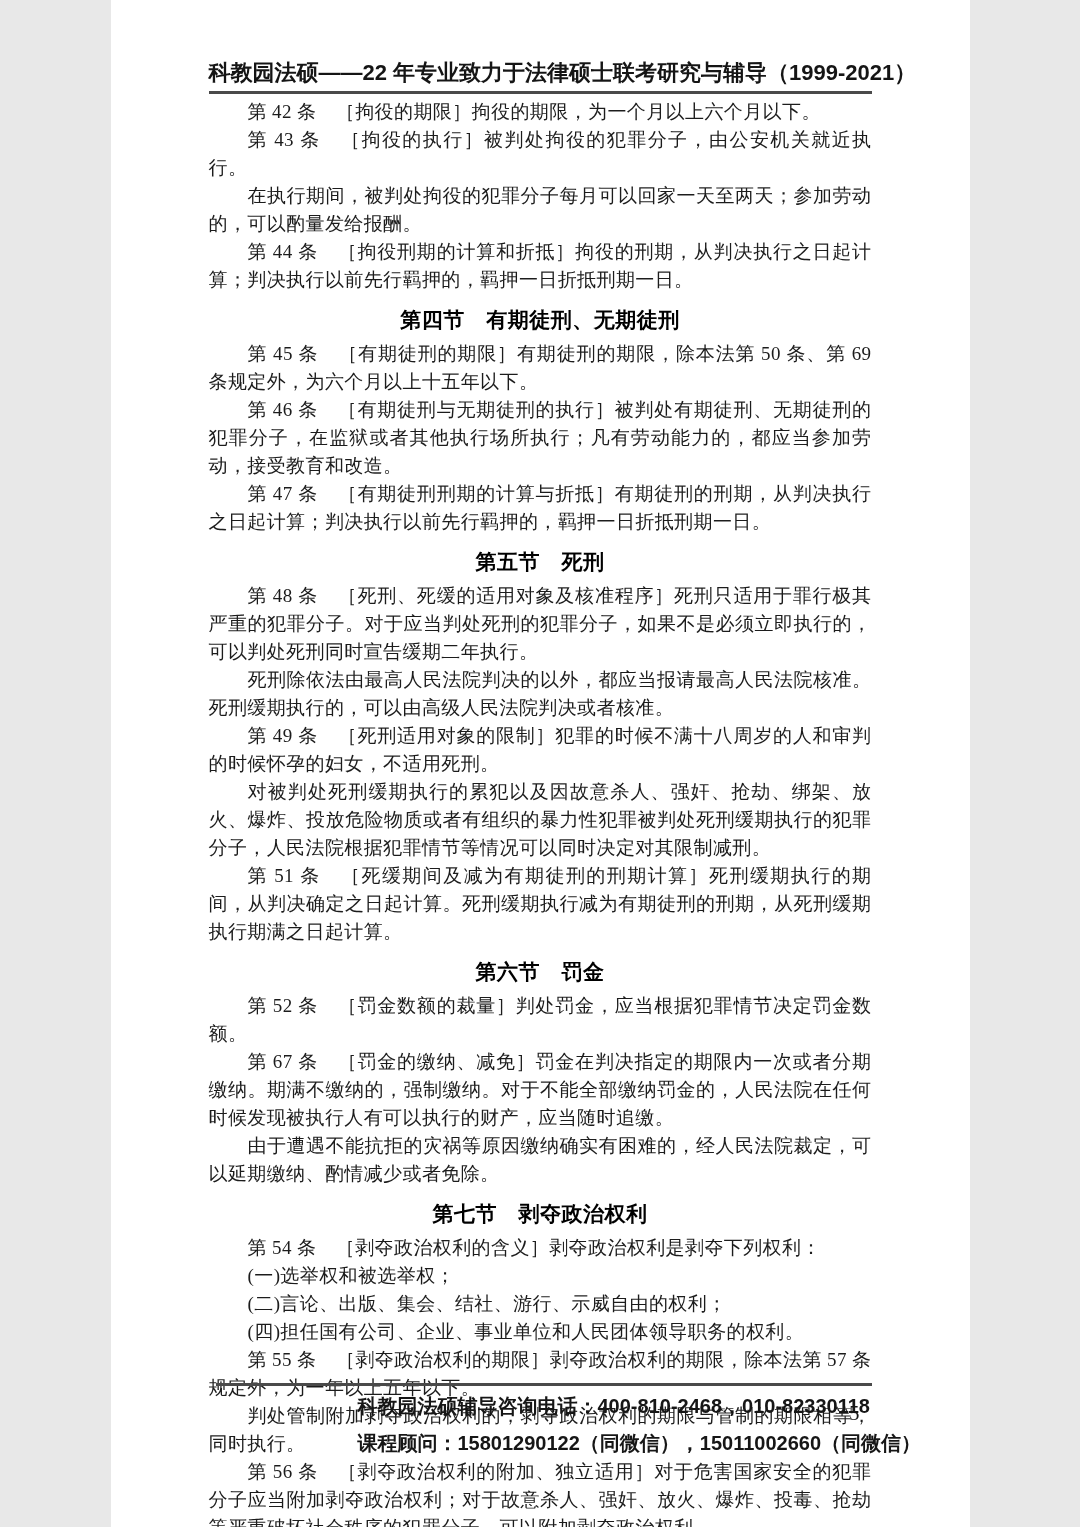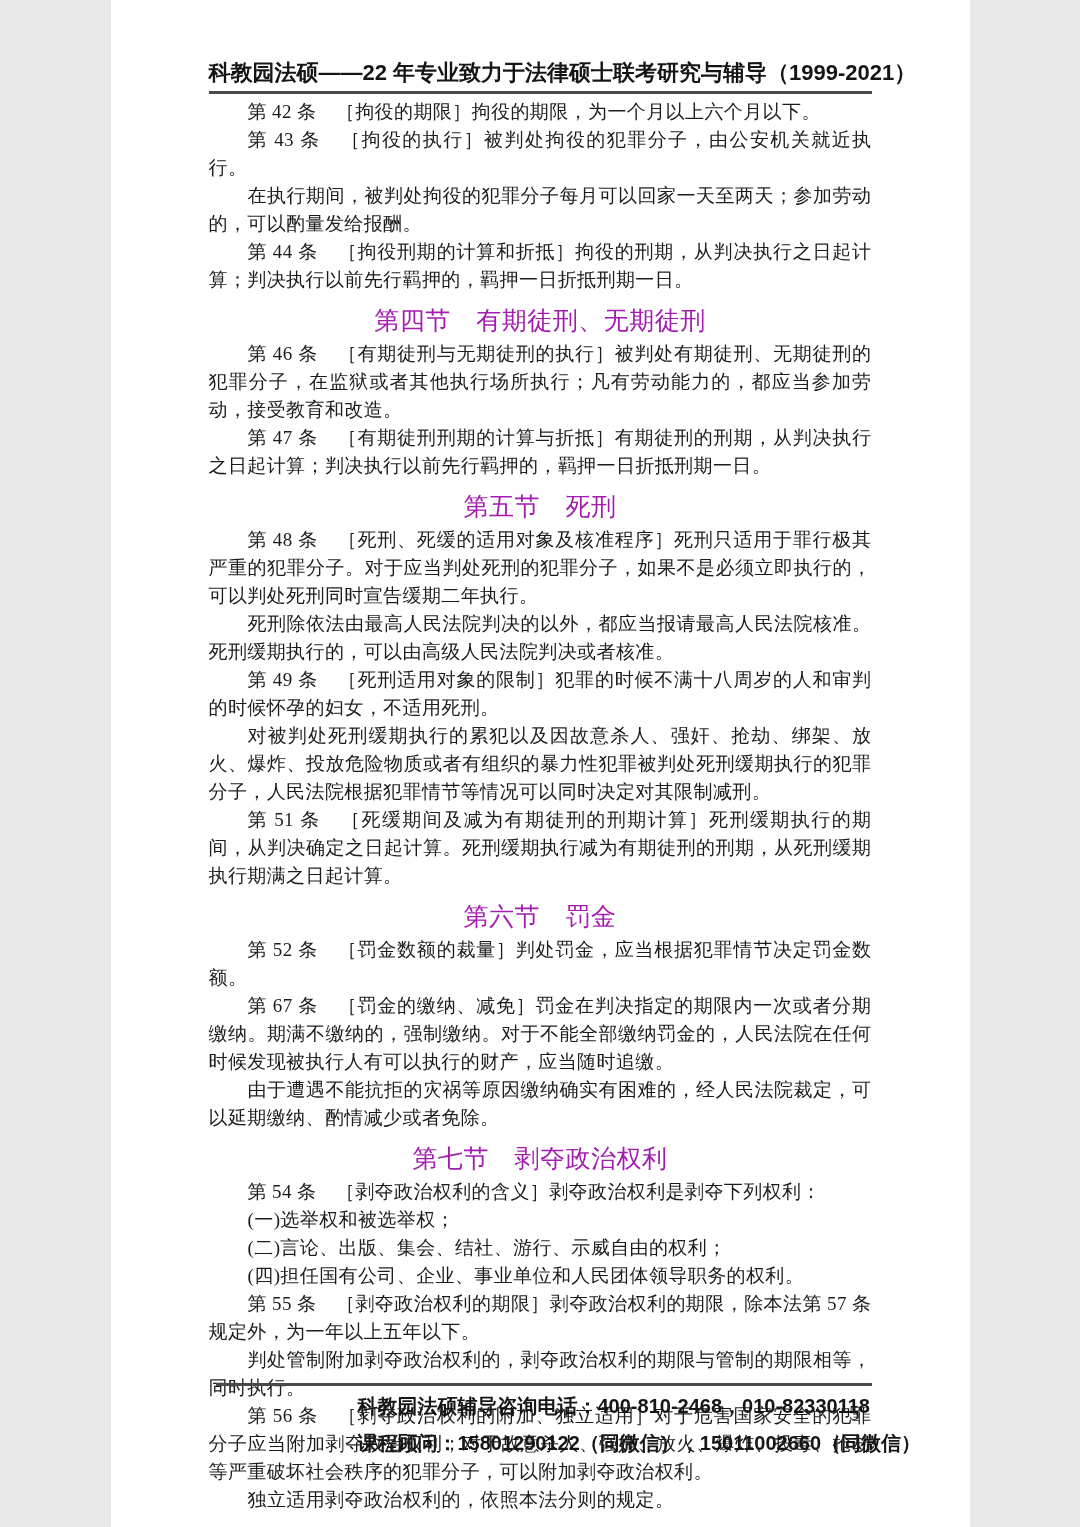--- a/index.html
+++ b/index.html
@@ -38,24 +38,24 @@
     letter-spacing:0.4px;
   }
   .doc-body p.para {
     margin:0;
     text-indent:39px;
   }
   .doc-body h2.section-heading {
     margin:12px 0 6px 0;
     text-align:center;
     font-family:"Liberation Sans","DejaVu Sans",sans-serif;
-    font-weight:normal;
-    font-size:25px;
+    font-weight:bold;
+    font-size:21px;
     line-height:28px;
-    color:#a21caf;
+    color:#000000;
     letter-spacing:0.5px;
   }
   
   .page-footer {
     position:absolute;
     left:105px; right:98px;
     top:1383px;
   }
   .footer-rule {
     height:3px;
@@ -90,20 +90,21 @@
     <div class="header-title">科教园法硕——22 年专业致力于法律硕士联考研究与辅导（1999-2021）</div>
     <div class="header-rule"></div>
   </header>
 
   <main class="doc-body" id="doc-body">
       <p class="para">第 42 条　［拘役的期限］拘役的期限，为一个月以上六个月以下。</p>
       <p class="para">第 43 条　［拘役的执行］被判处拘役的犯罪分子，由公安机关就近执行。</p>
       <p class="para">在执行期间，被判处拘役的犯罪分子每月可以回家一天至两天；参加劳动的，可以酌量发给报酬。</p>
       <p class="para">第 44 条　［拘役刑期的计算和折抵］拘役的刑期，从判决执行之日起计算；判决执行以前先行羁押的，羁押一日折抵刑期一日。</p>
       <h2 class="section-heading">第四节　有期徒刑、无期徒刑</h2>
+      <p class="para">第 45 条　［有期徒刑的期限］有期徒刑的期限，除本法第 50 条、第 69 条规定外，为六个月以上十五年以下。</p>
       <p class="para">第 46 条　［有期徒刑与无期徒刑的执行］被判处有期徒刑、无期徒刑的犯罪分子，在监狱或者其他执行场所执行；凡有劳动能力的，都应当参加劳动，接受教育和改造。</p>
       <p class="para">第 47 条　［有期徒刑刑期的计算与折抵］有期徒刑的刑期，从判决执行之日起计算；判决执行以前先行羁押的，羁押一日折抵刑期一日。</p>
       <h2 class="section-heading">第五节　死刑</h2>
       <p class="para">第 48 条　［死刑、死缓的适用对象及核准程序］死刑只适用于罪行极其严重的犯罪分子。对于应当判处死刑的犯罪分子，如果不是必须立即执行的，可以判处死刑同时宣告缓期二年执行。</p>
       <p class="para">死刑除依法由最高人民法院判决的以外，都应当报请最高人民法院核准。死刑缓期执行的，可以由高级人民法院判决或者核准。</p>
       <p class="para">第 49 条　［死刑适用对象的限制］犯罪的时候不满十八周岁的人和审判的时候怀孕的妇女，不适用死刑。</p>
       <p class="para">对被判处死刑缓期执行的累犯以及因故意杀人、强奸、抢劫、绑架、放火、爆炸、投放危险物质或者有组织的暴力性犯罪被判处死刑缓期执行的犯罪分子，人民法院根据犯罪情节等情况可以同时决定对其限制减刑。</p>
       <p class="para">第 51 条　［死缓期间及减为有期徒刑的刑期计算］死刑缓期执行的期间，从判决确定之日起计算。死刑缓期执行减为有期徒刑的刑期，从死刑缓期执行期满之日起计算。</p>
       <h2 class="section-heading">第六节　罚金</h2>
       <p class="para">第 52 条　［罚金数额的裁量］判处罚金，应当根据犯罪情节决定罚金数额。</p>

